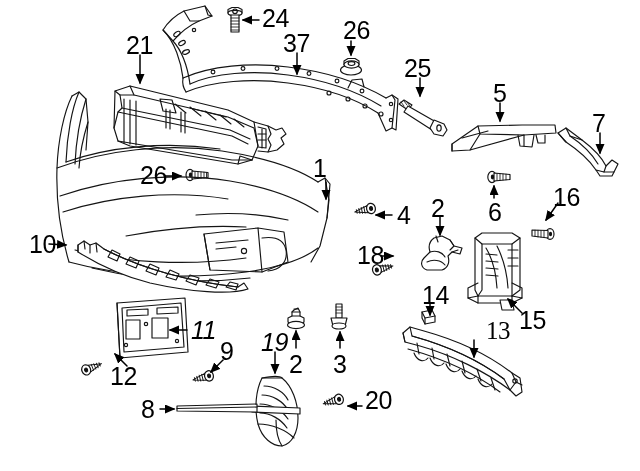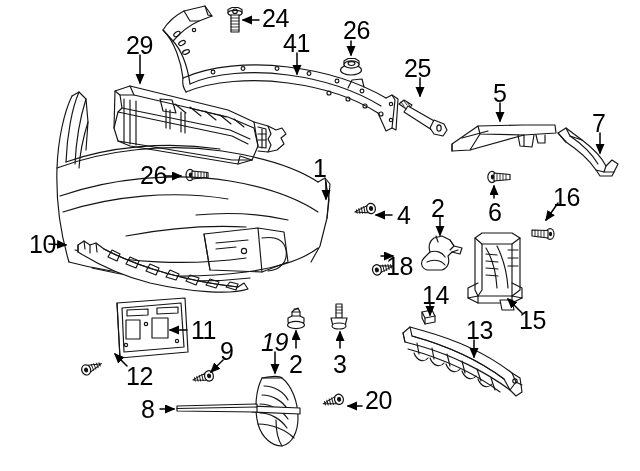--- a/index.html
+++ b/index.html
@@ -368,30 +368,30 @@
   <span class="callout" style="left:313px;top:156px;">1</span>
   <span class="callout" style="left:289px;top:352px;">2</span>
   <span class="callout" style="left:333px;top:352px;">3</span>
   <span class="callout" style="left:397px;top:203px;">4</span>
   <span class="callout" style="left:493px;top:81px;">5</span>
   <span class="callout" style="left:488px;top:200px;">6</span>
   <span class="callout" style="left:592px;top:111px;">7</span>
   <span class="callout" style="left:141px;top:397px;">8</span>
   <span class="callout" style="left:220px;top:339px;">9</span>
   <span class="callout" style="left:29px;top:232px;">10</span>
-  <span class="callout" style="left:191px;top:318px;">11</span>
-  <span class="callout" style="left:126px;top:364px;">12</span>
-  <span class="callout" style="left:466px;top:318px;">13</span>
+  <span class="callout" style="left:191px;top:318px;font-style:italic;">11</span>
+  <span class="callout" style="left:110px;top:364px;">12</span>
+  <span class="callout" style="left:486px;top:318px;font-family:Liberation Serif, serif;">13</span>
   <span class="callout" style="left:422px;top:283px;">14</span>
   <span class="callout" style="left:519px;top:308px;">15</span>
   <span class="callout" style="left:553px;top:185px;">16</span>
   <span class="callout" style="left:431px;top:196px;">2</span>
-  <span class="callout" style="left:357px;top:254px;margin-left:29px;">18</span>
+  <span class="callout" style="left:357px;top:243px;">18</span>
   <span class="callout" style="left:261px;top:330px;font-style:italic;">19</span>
   <span class="callout" style="left:365px;top:388px;">20</span>
-  <span class="callout" style="left:126px;top:33px;">29</span>
+  <span class="callout" style="left:126px;top:33px;">21</span>
   <span class="callout" style="left:140px;top:163px;">26</span>
-  <span class="callout" style="left:283px;top:31px;">41</span>
+  <span class="callout" style="left:283px;top:31px;">37</span>
   <span class="callout" style="left:262px;top:6px;">24</span>
   <span class="callout" style="left:404px;top:56px;">25</span>
   <span class="callout" style="left:343px;top:18px;">26</span>
 
 </div>
 
 </body></html>

